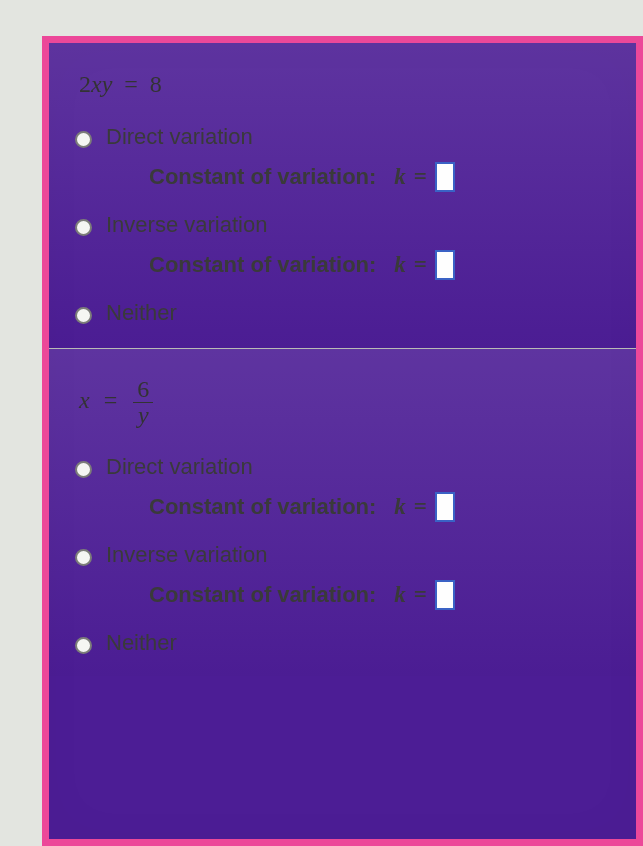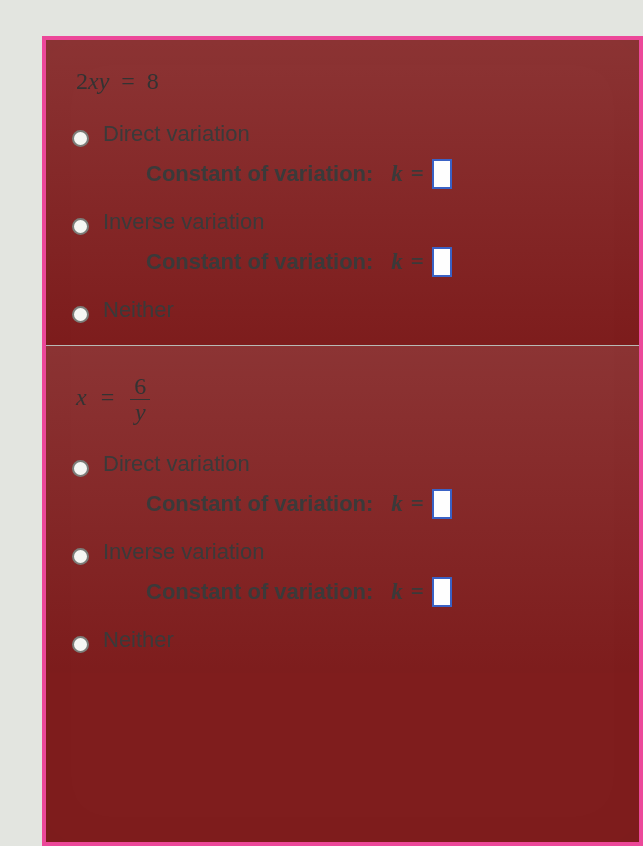--- a/index.html
+++ b/index.html
@@ -12,22 +12,22 @@
     background: #e3e5e0;
     color: #3a3a3a;
     overflow: hidden;
   }
   .sheet {
     position: absolute;
     left: 42px;
     top: 36px;
     right: 0;
     bottom: 0;
-    background: #7f1d1d;
-    border: 4px solid #ec4899;
+    background: #4c1d95;
+    border: 7px solid #ec4899;
     box-shadow: inset 0 0 60px rgba(0,0,0,0.02);
   }
   .problem {
     border-bottom: 1px solid #b9bab6;
     padding: 24px 26px 20px 26px;
     background: linear-gradient(180deg, rgba(255,255,255,0.1), rgba(0,0,0,0.01));
   }
   .problem:last-child { border-bottom: none; }
   .equation {
     font-family: "Times New Roman", Times, serif;
@@ -40,21 +40,21 @@
     display: inline-block;
     vertical-align: middle;
     text-align: center;
     line-height: 1.05;
     margin: 0 2px;
   }
   .frac .num { display:block; border-bottom: 1.5px solid #333; padding: 0 4px; }
   .frac .den { display:block; padding: 0 4px; }
   .option {
     display: flex;
-    align-items: flex-end;
+    align-items: center;
     gap: 14px;
     margin: 10px 0 8px 0;
   }
   .radio {
     width: 17px;
     height: 17px;
     flex: 0 0 17px;
     border: 2px solid #7c7d79;
     border-radius: 50%;
     background: #f5f6f3;

